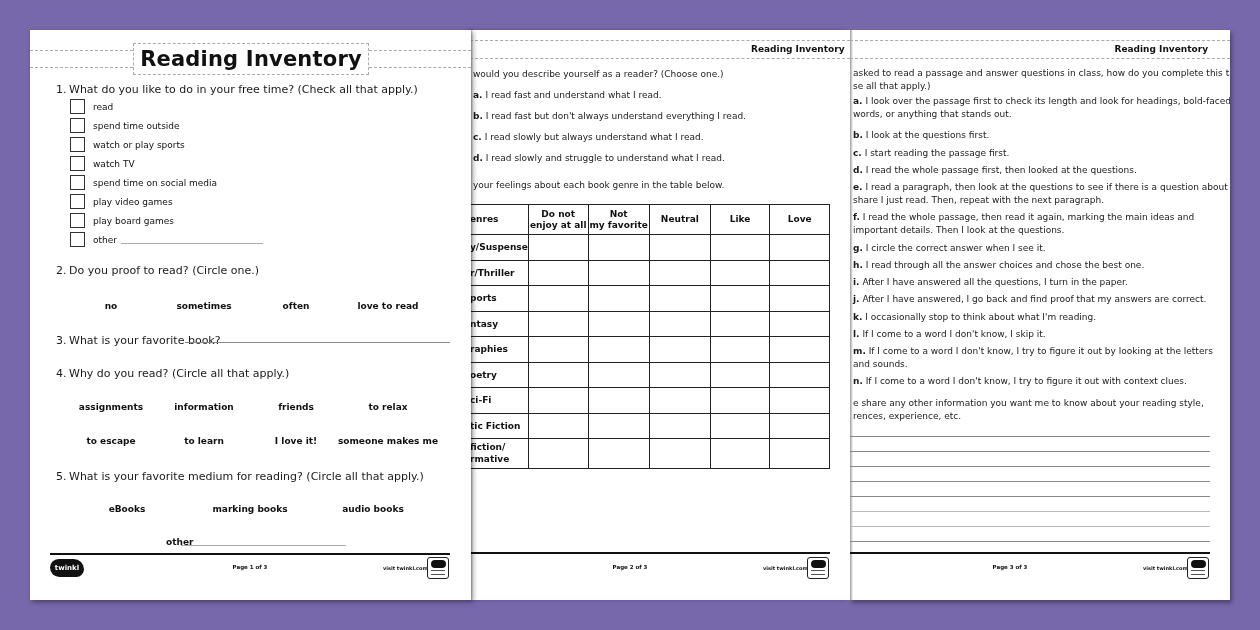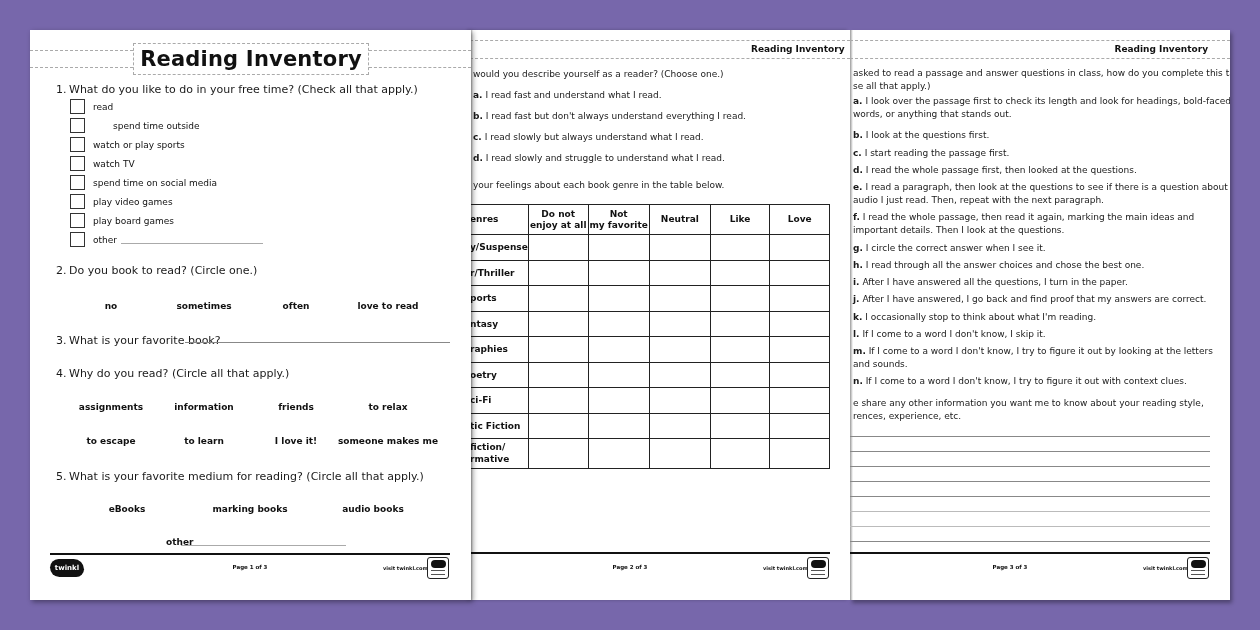--- a/index.html
+++ b/index.html
@@ -55,21 +55,21 @@
   <div class="dash" style="left:0;top:28px;width:380px;"></div>
 
   <div class="line-text" style="left:3px;top:38px;">asked to read a passage and answer questions in class, how do you complete this task?</div>
   <div class="line-text" style="left:3px;top:51px;">se all that apply.)</div>
 
   <div id="p3-options">
       <div class="line-text" style="left: 3px; top: 65px; line-height: 13px;"><b>a.</b> <span>I look over the passage first to check its length and look for headings, bold-faced</span><br><span>words, or anything that stands out.</span></div>
       <div class="line-text" style="left: 3px; top: 99px; line-height: 13px;"><b>b.</b> <span>I look at the questions first.</span></div>
       <div class="line-text" style="left: 3px; top: 117px; line-height: 13px;"><b>c.</b> <span>I start reading the passage first.</span></div>
       <div class="line-text" style="left: 3px; top: 134px; line-height: 13px;"><b>d.</b> <span>I read the whole passage first, then looked at the questions.</span></div>
-      <div class="line-text" style="left: 3px; top: 151px; line-height: 13px;"><b>e.</b> <span>I read a paragraph, then look at the questions to see if there is a question about</span><br><span>audio I just read. Then, repeat with the next paragraph.</span></div>
+      <div class="line-text" style="left: 3px; top: 151px; line-height: 13px;"><b>e.</b> <span>I read a paragraph, then look at the questions to see if there is a question about</span><br><span>share I just read. Then, repeat with the next paragraph.</span></div>
       <div class="line-text" style="left: 3px; top: 181px; line-height: 13px;"><b>f.</b> <span>I read the whole passage, then read it again, marking the main ideas and</span><br><span>important details. Then I look at the questions.</span></div>
       <div class="line-text" style="left: 3px; top: 212px; line-height: 13px;"><b>g.</b> <span>I circle the correct answer when I see it.</span></div>
       <div class="line-text" style="left: 3px; top: 229px; line-height: 13px;"><b>h.</b> <span>I read through all the answer choices and chose the best one.</span></div>
       <div class="line-text" style="left: 3px; top: 246px; line-height: 13px;"><b>i.</b> <span>After I have answered all the questions, I turn in the paper.</span></div>
       <div class="line-text" style="left: 3px; top: 263px; line-height: 13px;"><b>j.</b> <span>After I have answered, I go back and find proof that my answers are correct.</span></div>
       <div class="line-text" style="left: 3px; top: 281px; line-height: 13px;"><b>k.</b> <span>I occasionally stop to think about what I'm reading.</span></div>
       <div class="line-text" style="left: 3px; top: 298px; line-height: 13px;"><b>l.</b> <span>If I come to a word I don't know, I skip it.</span></div>
       <div class="line-text" style="left: 3px; top: 315px; line-height: 13px;"><b>m.</b> <span>If I come to a word I don't know, I try to figure it out by looking at the letters</span><br><span>and sounds.</span></div>
       <div class="line-text" style="left: 3px; top: 345px; line-height: 13px;"><b>n.</b> <span>If I come to a word I don't know, I try to figure it out with context clues.</span></div>
     </div>
@@ -216,21 +216,21 @@
   </div>
 
   <div class="q" style="left:26px;top:53px;">
     <span class="num">1.</span><span>What do you like to do in your free time? (Check all that apply.)</span>
   </div>
   <div id="q1-options">
       <div class="cb-row" style="top: 69px;">
         <span class="cb"></span>
         <span>read</span>
       </div>
-      <div class="cb-row" style="top: 88px; gap: 20px;">
+      <div class="cb-row" style="top: 88px;">
         <span class="cb"></span>
         <span>spend time outside</span>
       </div>
       <div class="cb-row" style="top: 107px;">
         <span class="cb"></span>
         <span>watch or play sports</span>
       </div>
       <div class="cb-row" style="top: 126px;">
         <span class="cb"></span>
         <span>watch TV</span>
@@ -248,21 +248,21 @@
         <span>play board games</span>
       </div>
       <div class="cb-row" style="top: 202px;">
         <span class="cb"></span>
         <span>other</span>
         <span class="blank" style="width: 142px; margin-left: 4px; border-color: rgb(170, 170, 170);"></span>
       </div>
     </div>
 
   <div class="q" style="left:26px;top:234px;">
-    <span class="num">2.</span><span>Do you book to read? (Circle one.)</span>
+    <span class="num">2.</span><span>Do you proof to read? (Circle one.)</span>
   </div>
   <div class="opt" style="left:81px;top:271px;">no</div>
   <div class="opt" style="left:174px;top:271px;">sometimes</div>
   <div class="opt" style="left:266px;top:271px;">often</div>
   <div class="opt" style="left:358px;top:271px;">love to read</div>
 
   <div class="q" style="left:26px;top:304px;">
     <span class="num">3.</span><span>What is your favorite book?</span>
   </div>
   <div class="blank" style="position:absolute;left:155px;top:305px;width:265px;"></div>

